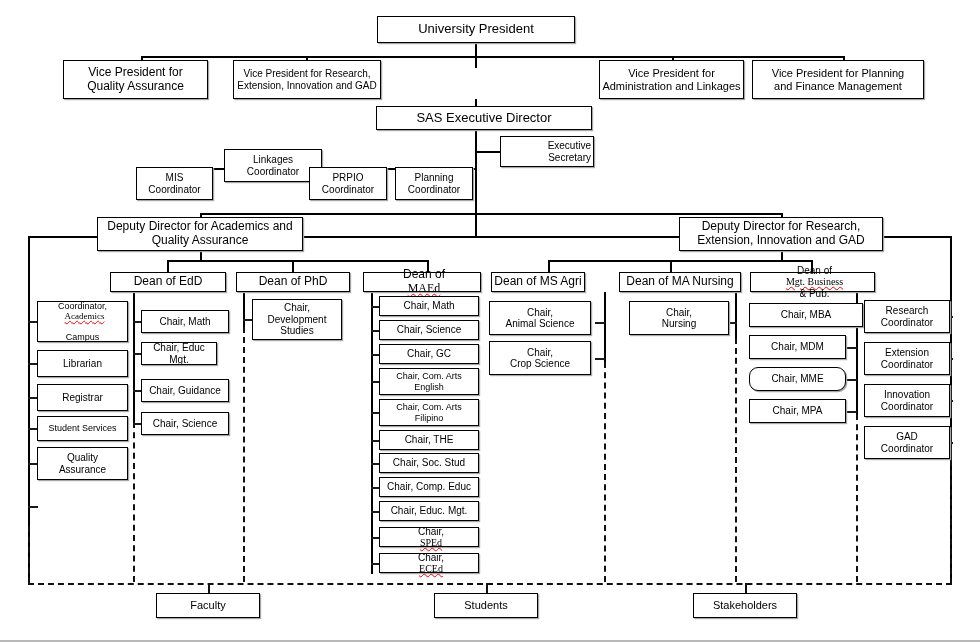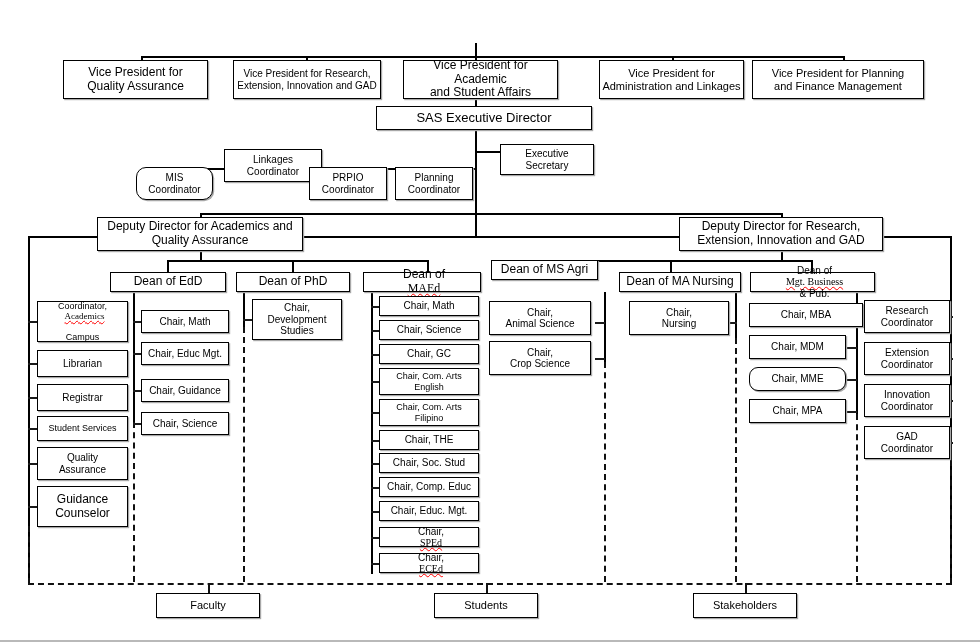--- a/index.html
+++ b/index.html
@@ -58,74 +58,73 @@
   .dh{
     position:absolute;height:0;z-index:1;
     border-top:2px dashed #111111;
   }
 </style>
 </head>
 <body>
 
 <div id="canvas">
 
+  <div class="box fs13" style="left:377px;top:16px;width:198px;height:27px;">
+    <span>University President</span>
+  </div>
 
   <div class="ln vl2" style="left:475px;top:43px;height:14px;"></div>
 
   <div class="ln hl2" style="left:141px;top:56px;width:703px;"></div>
 
   <div class="ln vl2" style="left:141px;top:56px;height:12px;"></div>
   <div class="ln vl2" style="left:306px;top:56px;height:12px;"></div>
   <div class="ln vl2" style="left:475px;top:56px;height:12px;"></div>
   <div class="ln vl2" style="left:672px;top:56px;height:12px;"></div>
   <div class="ln vl2" style="left:843px;top:56px;height:12px;"></div>
 
   <div class="box fs12" style="left:63px;top:60px;width:145px;height:39px;">
     <span>Vice President for
 Quality Assurance</span>
   </div>
   <div class="box fs10" style="left:233px;top:60px;width:148px;height:39px;">
     <span>Vice President for Research,
 Extension, Innovation and GAD</span>
   </div>
-  <div class="box fs12" style="left:403px;top:60px;width:155px;height:39px;">
-    <span>Vice President for Academic
-and Student Affairs</span>
-  </div>
   <div class="box fs11" style="left:599px;top:60px;width:145px;height:39px;">
     <span>Vice President for
 Administration and Linkages</span>
   </div>
   <div class="box fs11" style="left:752px;top:60px;width:172px;height:39px;">
     <span>Vice President for Planning
 and Finance Management</span>
   </div>
 
   <div class="ln vl2" style="left:475px;top:99px;height:8px;"></div>
 
   <div class="box fs13" style="left:376px;top:106px;width:216px;height:24px;">
     <span>SAS Executive Director</span>
   </div>
 
   <div class="ln vl2" style="left:475px;top:130px;height:108px;"></div>
 
   <div class="ln hl2" style="left:475px;top:151px;width:25px;"></div>
 
-  <div class="box fs10" style="left:500px;top:144px;width:94px;height:31px;">
+  <div class="box fs10" style="left:500px;top:136px;width:94px;height:31px;text-align:right;">
     <span>Executive
 Secretary</span>
   </div>
 
   <div class="ln hl2" style="left:174px;top:168px;width:302px;"></div>
   <div class="ln vl2" style="left:174px;top:168px;height:9px;"></div>
   <div class="ln vl2" style="left:263px;top:168px;height:9px;"></div>
   <div class="ln vl2" style="left:348px;top:168px;height:9px;"></div>
   <div class="ln vl2" style="left:434px;top:168px;height:9px;"></div>
 
-  <div class="box fs10" style="left:136px;top:167px;width:77px;height:33px;border-radius:10px;">
+  <div class="box fs10" style="left:136px;top:167px;width:77px;height:33px;">
     <span>MIS
 Coordinator</span>
   </div>
   <div class="box fs10" style="left:224px;top:149px;width:98px;height:33px;">
     <span>Linkages
 Coordinator</span>
   </div>
   <div class="box fs10" style="left:309px;top:167px;width:78px;height:33px;">
     <span>PRPIO
 Coordinator</span>
@@ -169,21 +168,21 @@
 
   <div class="box fs12" style="left:110px;top:272px;width:116px;height:20px;text-align:center;">
     <span>Dean of EdD</span>
   </div>
   <div class="box fs12" style="left:236px;top:272px;width:114px;height:20px;">
     <span>Dean of PhD</span>
   </div>
   <div class="box fs12" style="left:363px;top:272px;width:118px;height:20px;">
     <span><span>Dean of </span><span class="sp">MAEd</span></span>
   </div>
-  <div class="box fs12" style="left:491px;top:260px;width:107px;height:20px;">
+  <div class="box fs12" style="left:491px;top:272px;width:94px;height:20px;">
     <span>Dean of MS Agri</span>
   </div>
   <div class="box fs12" style="left:619px;top:272px;width:122px;height:20px;">
     <span>Dean of MA Nursing</span>
   </div>
   <div class="box fs10" style="left:750px;top:272px;width:125px;height:20px;">
     <span><span>Dean of </span><span class="sp">Mgt. Business</span><span> &amp; Pub.</span></span>
   </div>
 
   <div class="box fs9" style="left:37px;top:301px;width:91px;height:41px;">
@@ -194,39 +193,35 @@
   </div>
   <div class="box fs10" style="left:37px;top:384px;width:91px;height:27px;align-items:center;">
     <span>Registrar</span>
   </div>
   <div class="box fs9" style="left:37px;top:416px;width:91px;height:25px;">
     <span>Student Services</span>
   </div>
   <div class="box fs10" style="left:37px;top:447px;width:91px;height:33px;">
     <span>Quality
 Assurance</span>
-  </div>
-  <div class="box fs12" style="left:37px;top:486px;width:91px;height:41px;">
-    <span>Guidance
-Counselor</span>
   </div>
 
   <div class="ln hl" style="left:28px;top:321px;width:10px;"></div>
   <div class="ln hl" style="left:28px;top:363px;width:10px;"></div>
   <div class="ln hl" style="left:28px;top:397px;width:10px;"></div>
   <div class="ln hl" style="left:28px;top:428px;width:10px;"></div>
   <div class="ln hl" style="left:28px;top:463px;width:10px;"></div>
   <div class="ln hl" style="left:28px;top:506px;width:10px;"></div>
 
   <div class="ln vl2" style="left:133px;top:292px;height:130px;"></div>
   <div class="dv" style="left:133px;top:422px;height:160px;"></div>
   <div class="box fs10" style="left:141px;top:310px;width:88px;height:23px;">
     <span>Chair, Math</span>
   </div>
-  <div class="box fs10" style="left:141px;top:342px;width:88px;height:23px;">
+  <div class="box fs10" style="left:141px;top:342px;width:76px;height:23px;">
     <span>Chair, Educ Mgt.</span>
   </div>
   <div class="box fs10" style="left:141px;top:379px;width:88px;height:23px;">
     <span>Chair, Guidance</span>
   </div>
   <div class="box fs10" style="left:141px;top:412px;width:88px;height:23px;">
     <span>Chair, Science</span>
   </div>
   <div class="ln hl" style="left:133px;top:321px;width:9px;"></div>
   <div class="ln hl" style="left:133px;top:353px;width:9px;"></div>

